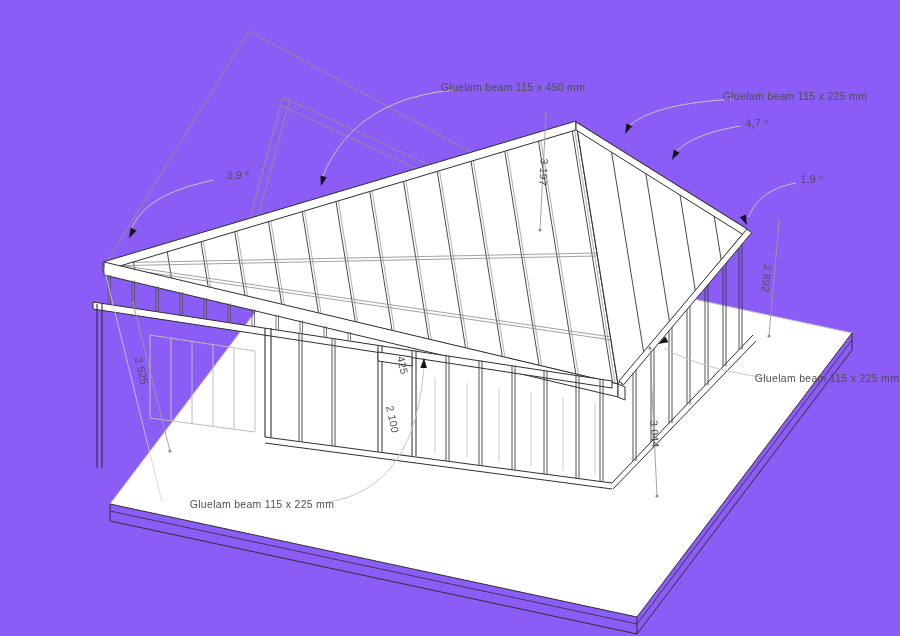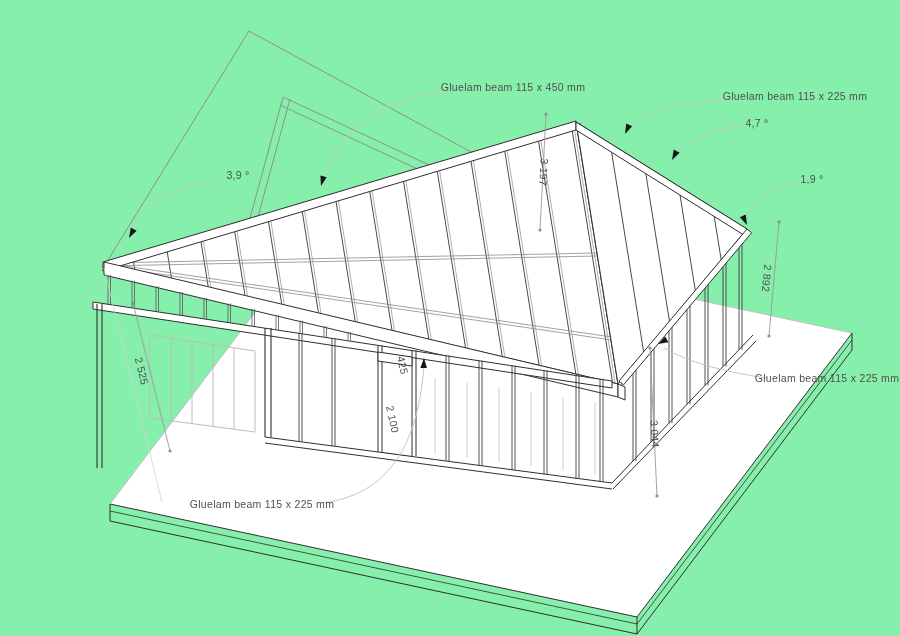--- a/index.html
+++ b/index.html
@@ -1,16 +1,16 @@
 <!DOCTYPE html>
 <html><head>
 <meta charset="utf-8">
 <style>
   html,body{margin:0;padding:0;background:#ffffff;}
-  #stage{position:relative;width:900px;height:636px;background:#86efac;overflow:hidden;}
+  #stage{position:relative;width:900px;height:636px;background:#8b5cf6;overflow:hidden;}
   svg{display:block;}
   .ann{font-family:"Liberation Sans","DejaVu Sans",sans-serif;font-size:10.5px;fill:#4f4f4f;letter-spacing:.3px;}
 </style>
 </head>
 <body>
 
 <div id="stage">
   <svg id="scene" width="900" height="636" viewBox="0 0 900 636">
       <g>
         <polyline points="105,265 249,31 583,213" stroke="#909090" fill="none" stroke-width="1"></polyline>

